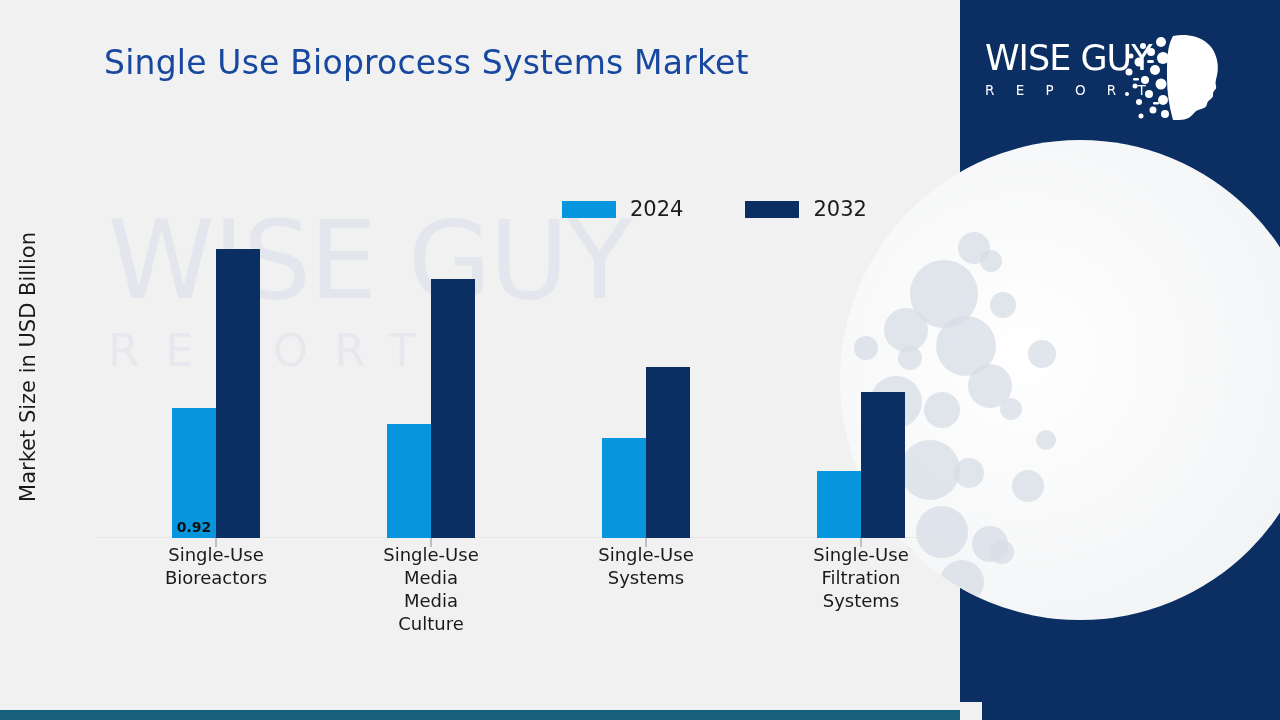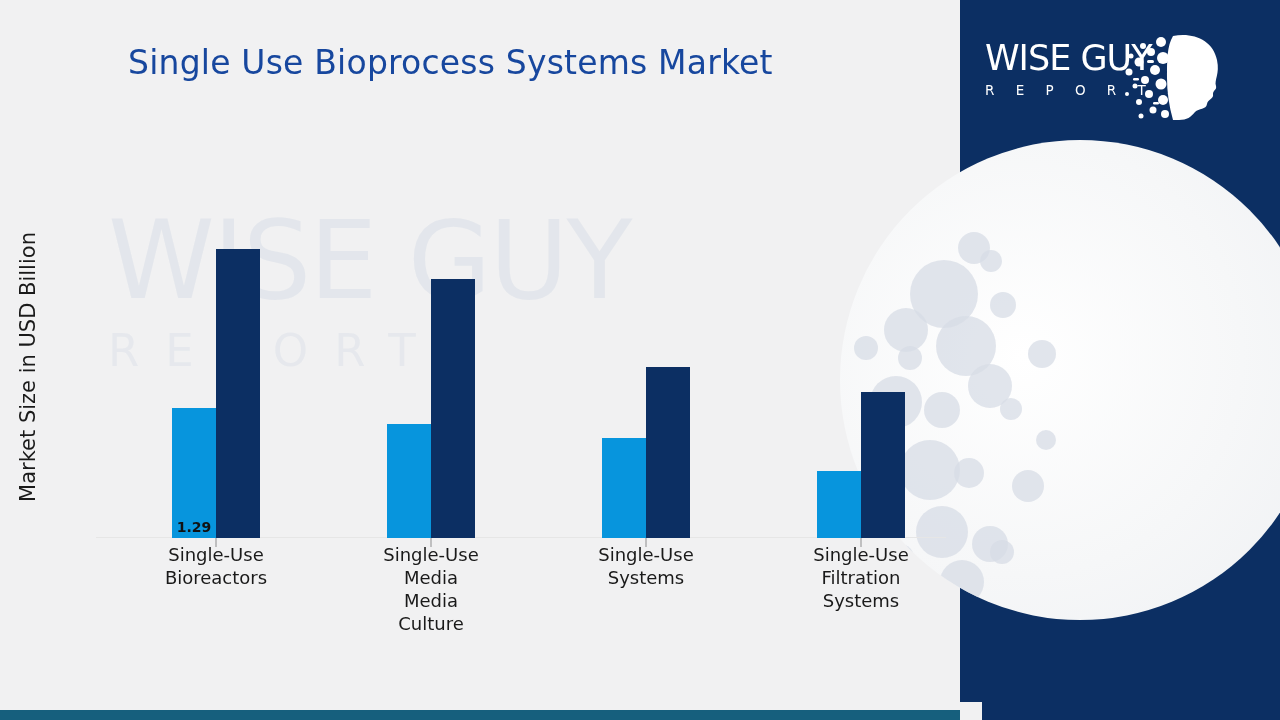--- a/index.html
+++ b/index.html
@@ -38,21 +38,21 @@
   }
   #logo-reports{
     font-family:"DejaVu Sans", sans-serif;
     font-size:13.5px; color:#ffffff; letter-spacing:8.5px;
     line-height:20px; margin-top:2px; white-space:nowrap;
   }
   #logo-head{ position:absolute; right:-12px; top:-6px; width:110px; height:92px; }
 
   
   #title{
-    position:absolute; left:128px; top:42px; width:700px;
+    position:absolute; left:104px; top:42px; width:700px;
     font-size:33px; line-height:42px; font-weight:400;
     color:#17479e; letter-spacing:.2px;
   }
 
   
   #watermark{
     position:absolute; left:108px; top:205px; width:790px; height:230px;
     pointer-events:none; user-select:none;
   }
   #wm-wise{
@@ -175,28 +175,38 @@
 
 <div id="watermark">
   <div id="wm-wise">WISE GUY</div>
   <div id="wm-reports">REPORTS</div>
 </div>
 
 <div id="chart">
 
   <div id="y-axis-title">Market Size in USD Billion</div>
 
+  <div id="legend">
+    <div class="legend-item">
+      <span class="legend-swatch" style="background:#0795dd"></span>
+      <span class="legend-label">2024</span>
+    </div>
+    <div class="legend-item">
+      <span class="legend-swatch" style="background:#0c2f63"></span>
+      <span class="legend-label">2032</span>
+    </div>
+  </div>
 
   <div id="plot">
     <div id="axis-line"></div>
 
     <div class="group" style="left:20px">
       <div class="bars">
         <div style="position:relative">
-          <div class="bar-label">1.29</div>
+          <div class="bar-label">0.92</div>
           <span class="bar y2024" style="height:130px"></span>
         </div>
         <span class="bar y2032" style="height:289px"></span>
       </div>
       <div class="tick"></div>
       <div class="cat-label">
         <div>Single-Use</div>
         <div>Bioreactors</div>
       </div>
     </div>

